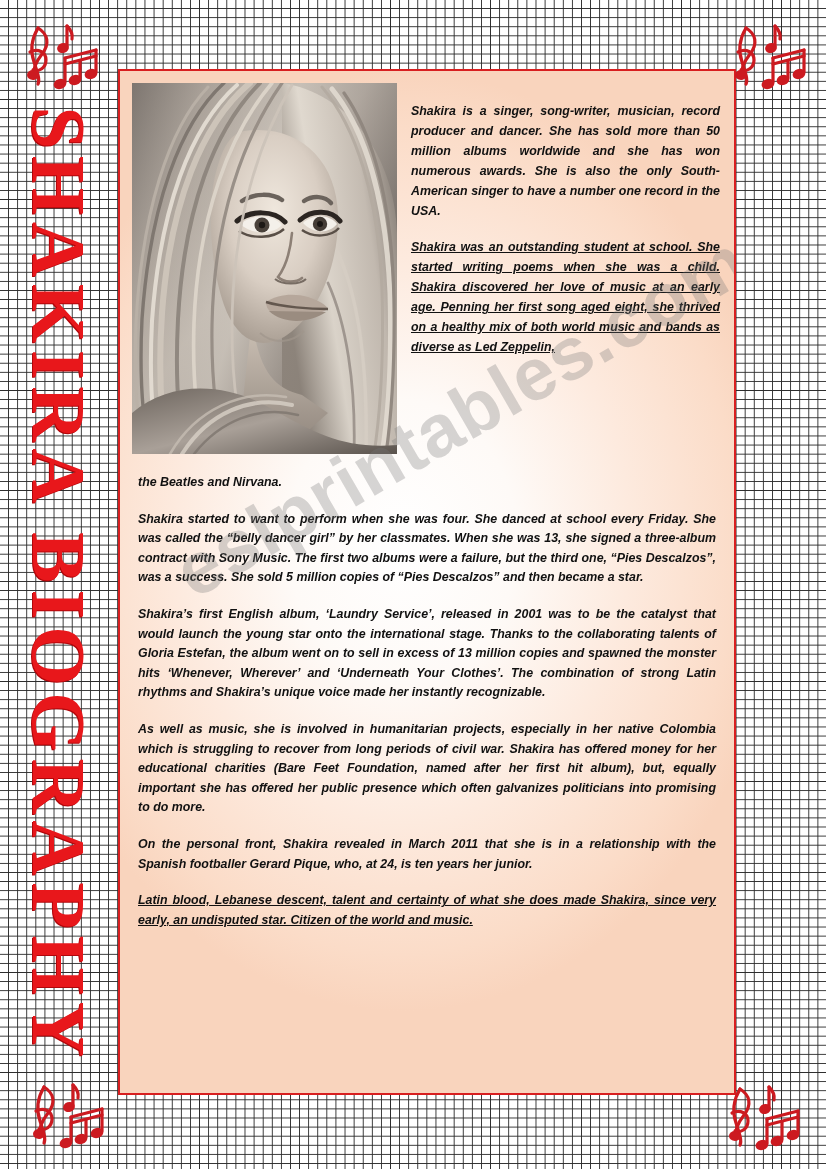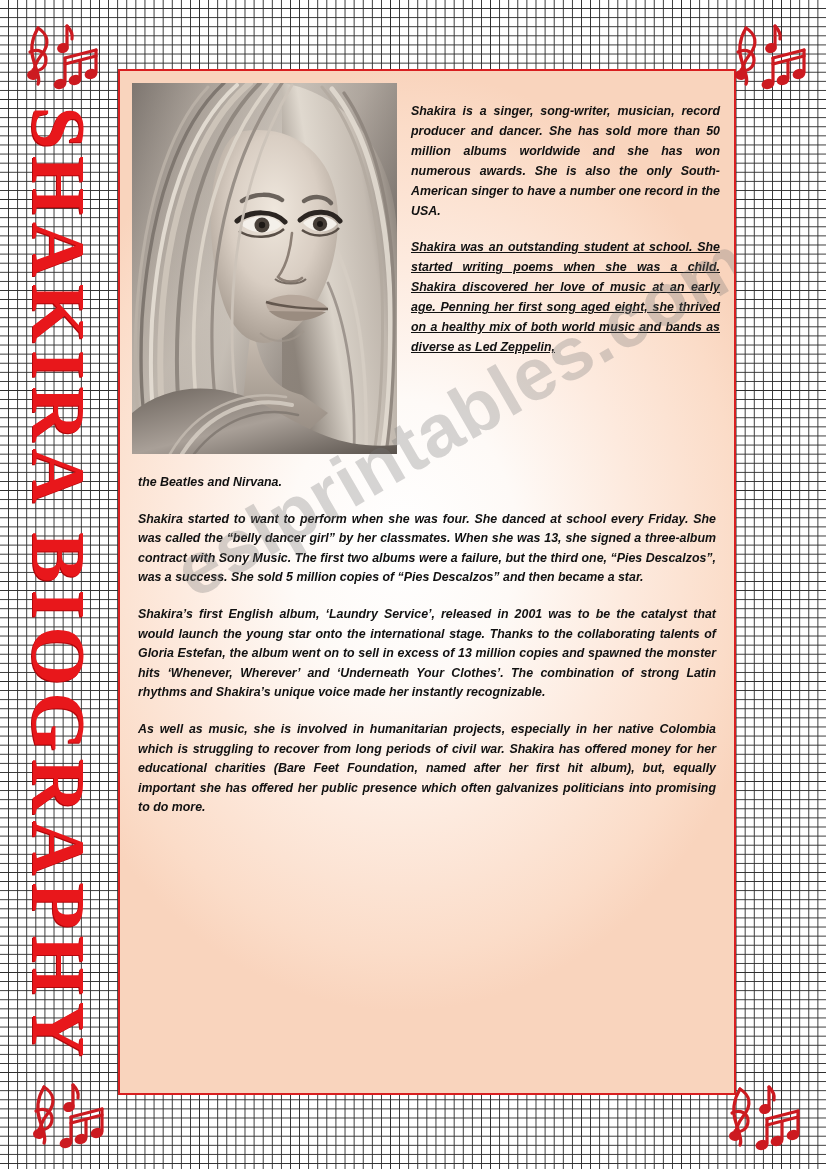--- a/index.html
+++ b/index.html
@@ -371,18 +371,20 @@
           <p class="p last">Shakira was an outstanding student at school. She started writing poems when she was a child. Shakira discovered her love of music at an early age. Penning her first song aged eight, she thrived on a healthy mix of both world music and bands as diverse as Led Zeppelin,</p>
         </div>
 
       </div>
 
       <div class="full-text">
         <p class="p">the Beatles and Nirvana.</p>
         <p class="p">Shakira started to want to perform when she was four. She danced at school every Friday. She was called the “belly dancer girl” by her classmates. When she was 13, she signed a three-album contract with Sony Music. The first two albums were a failure, but the third one, “Pies Descalzos”, was a success. She sold 5 million copies of “Pies Descalzos” and then became a star.</p>
         <p class="p">Shakira’s first English album, ‘Laundry Service’, released in 2001 was to be the catalyst that would launch the young star onto the international stage. Thanks to the collaborating talents of Gloria Estefan, the album went on to sell in excess of 13 million copies and spawned the monster hits ‘Whenever, Wherever’ and ‘Underneath Your Clothes’. The combination of strong Latin rhythms and Shakira’s unique voice made her instantly recognizable.</p>
         <p class="p">As well as music, she is involved in humanitarian projects, especially in her native Colombia which is struggling to recover from long periods of civil war. Shakira has offered money for her educational charities (Bare Feet Foundation, named after her first hit album), but, equally important she has offered her public presence which often galvanizes politicians into promising to do more.</p>
+        <p class="p">On the personal front, Shakira revealed in March 2011 that she is in a relationship with the Spanish footballer Gerard Pique, who, at 24, is ten years her junior.</p>
+        <p class="p last">Latin blood, Lebanese descent, talent and certainty of what she does made Shakira, since very early, an undisputed star. Citizen of the world and music.</p>
       </div>
 
     </div>
   </div>
 
 </div>
 
 </body></html>

